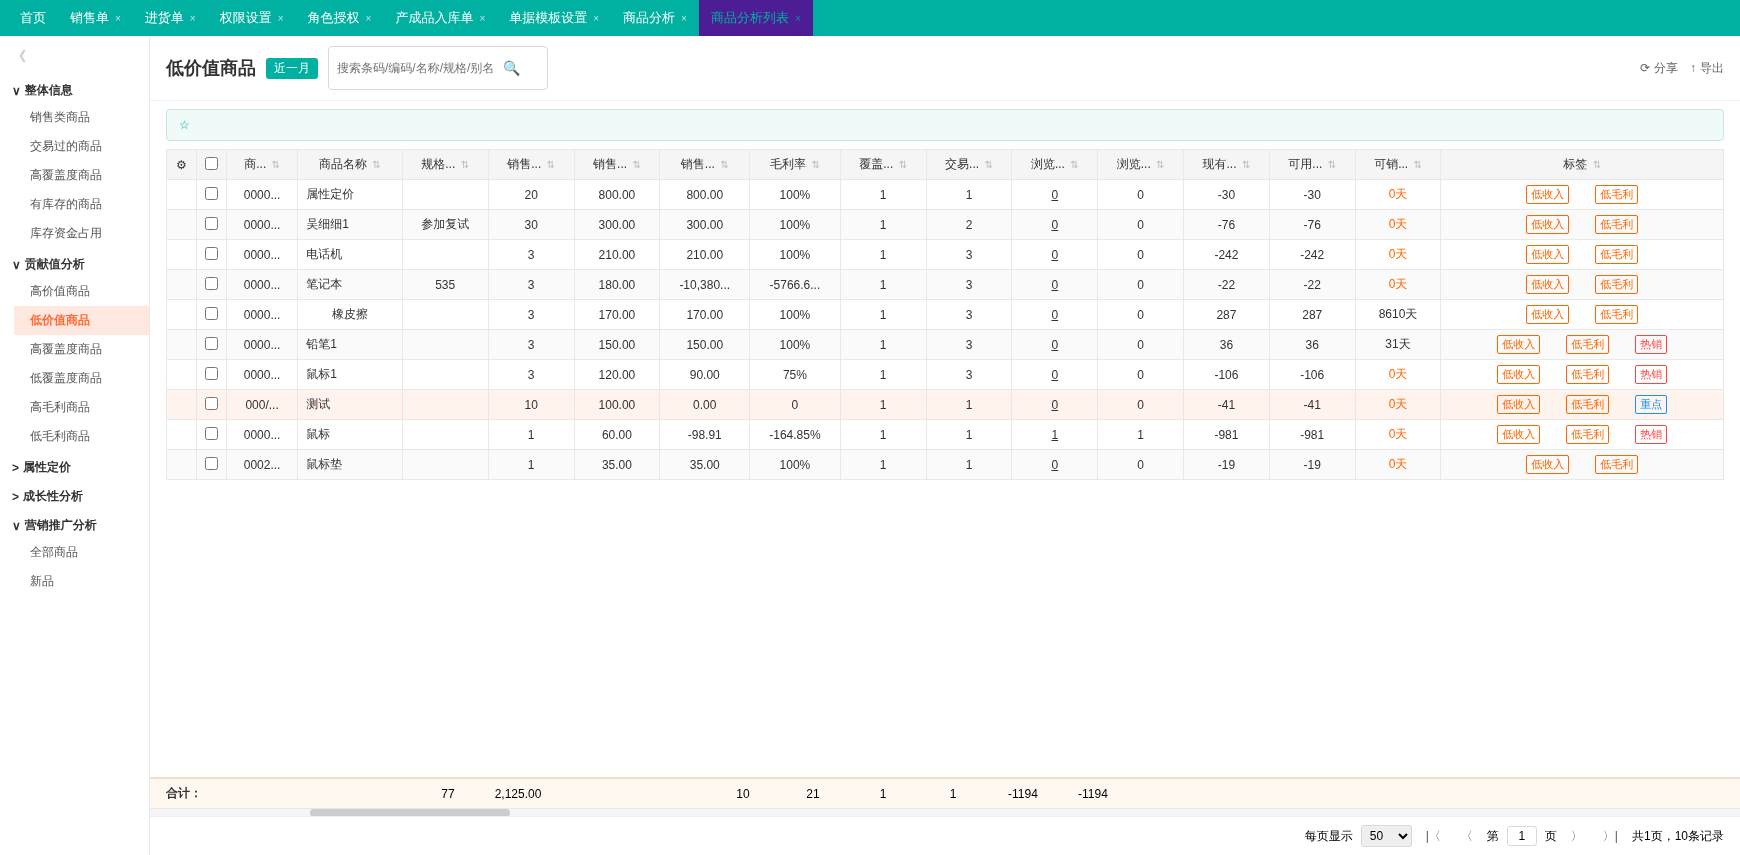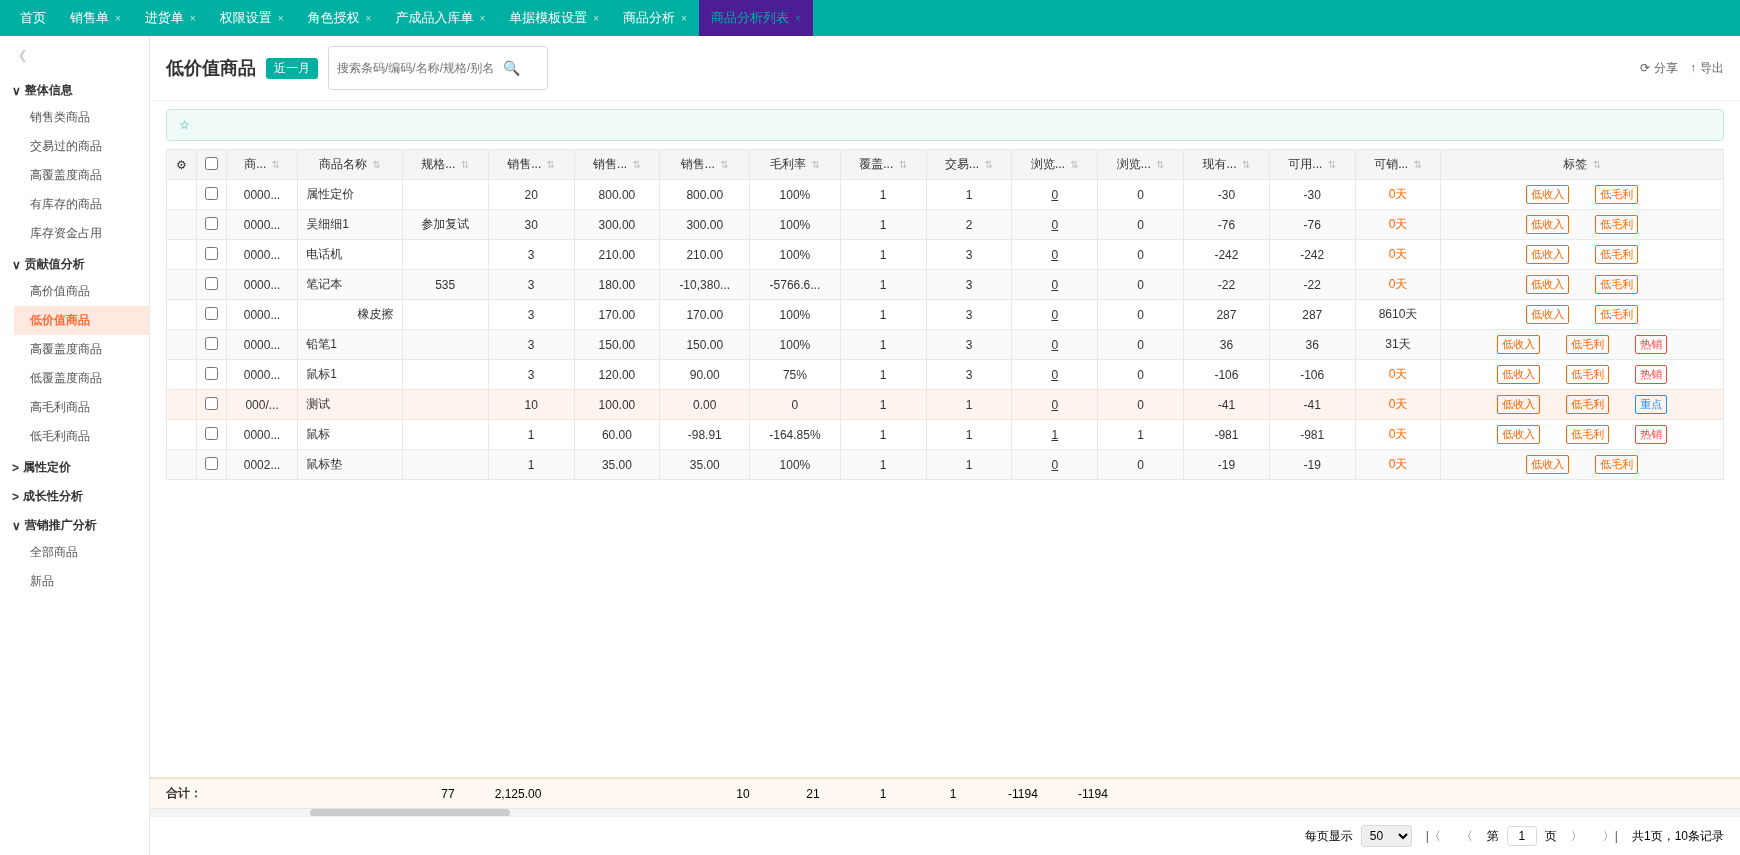--- a/index.html
+++ b/index.html
@@ -430,21 +430,21 @@
     <td>0</td>
     <td>-22</td>
     <td>-22</td>
     <td style="color:#ff6600;">0天</td>
     <td><span class="tag tag-orange">低收入</span><span class="tag tag-orange">低毛利</span></td>
   </tr>
             <tr>
     <td></td>
     <td><input type="checkbox" style=""></td>
     <td>0000...</td>
-    <td style="text-align:right;margin-top:18px;">橡皮擦</td>
+    <td style="text-align:center;margin-top:18px;">橡皮擦</td>
     <td></td>
     <td>3</td>
     <td>170.00</td>
     <td>170.00</td>
     <td>100%</td>
     <td>1</td>
     <td>3</td>
     <td><span><u>0</u></span></td>
     <td>0</td>
     <td>287</td>

